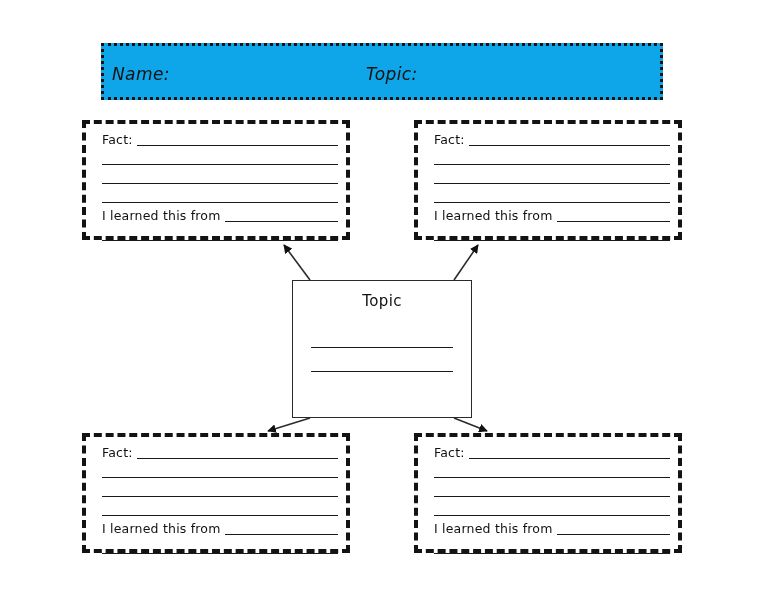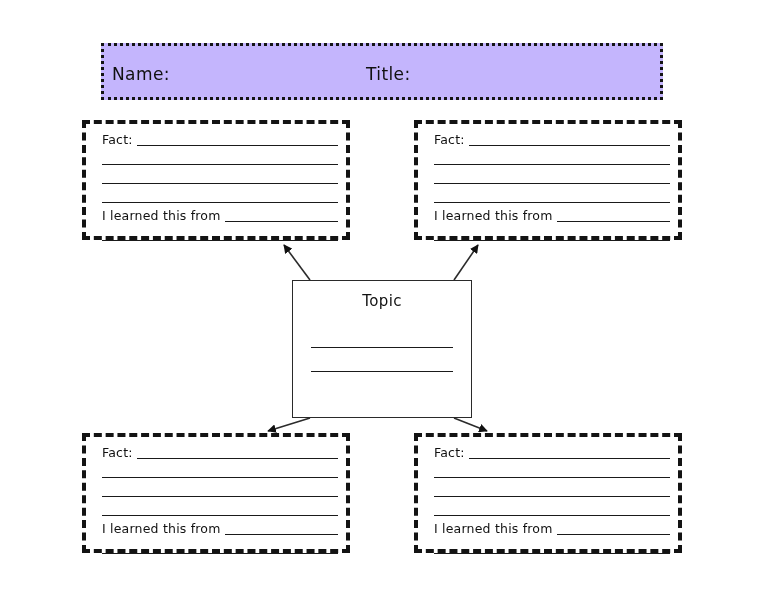--- a/index.html
+++ b/index.html
@@ -20,21 +20,22 @@
 
   
   .header-box {
     position: absolute;
     left: 101px;
     top: 43px;
     width: 562px;
     height: 57px;
     border: 3px dotted #141414;
     box-sizing: border-box;
-    background: #c4b5fd;
+    background: #0ea5e9;
+    font-style: italic;
   }
   .header-label {
     position: absolute;
     font-size: 17px;
     color: #111;
     letter-spacing: 0.4px;
     white-space: nowrap;
   }
   .header-name { left: 8px;  top: 18px; }
   .header-title { left: 262px; top: 18px; }
@@ -127,21 +128,21 @@
     pointer-events: none;
   }
 </style>
 </head>
 <body>
 
 <div id="page">
 
   <div class="header-box">
     <span class="header-label header-name">Name:</span>
-    <span class="header-label header-title">Title:</span>
+    <span class="header-label header-title">Topic:</span>
   </div>
 
   <svg class="arrows" viewBox="0 0 768 593" xmlns="http://www.w3.org/2000/svg">
     <defs>
       <marker id="ah" viewBox="0 0 10 10" refX="9" refY="5" markerWidth="5.5" markerHeight="5.5" orient="auto-start-reverse">
         <path d="M 0 0 L 10 5 L 0 10 z" fill="#111111"></path>
       </marker>
     </defs>
     <line x1="310" y1="280" x2="284" y2="245" stroke="#2b2b2b" stroke-width="1.6" marker-end="url(#ah)"></line>
     <line x1="454" y1="280" x2="478" y2="245" stroke="#2b2b2b" stroke-width="1.6" marker-end="url(#ah)"></line>

